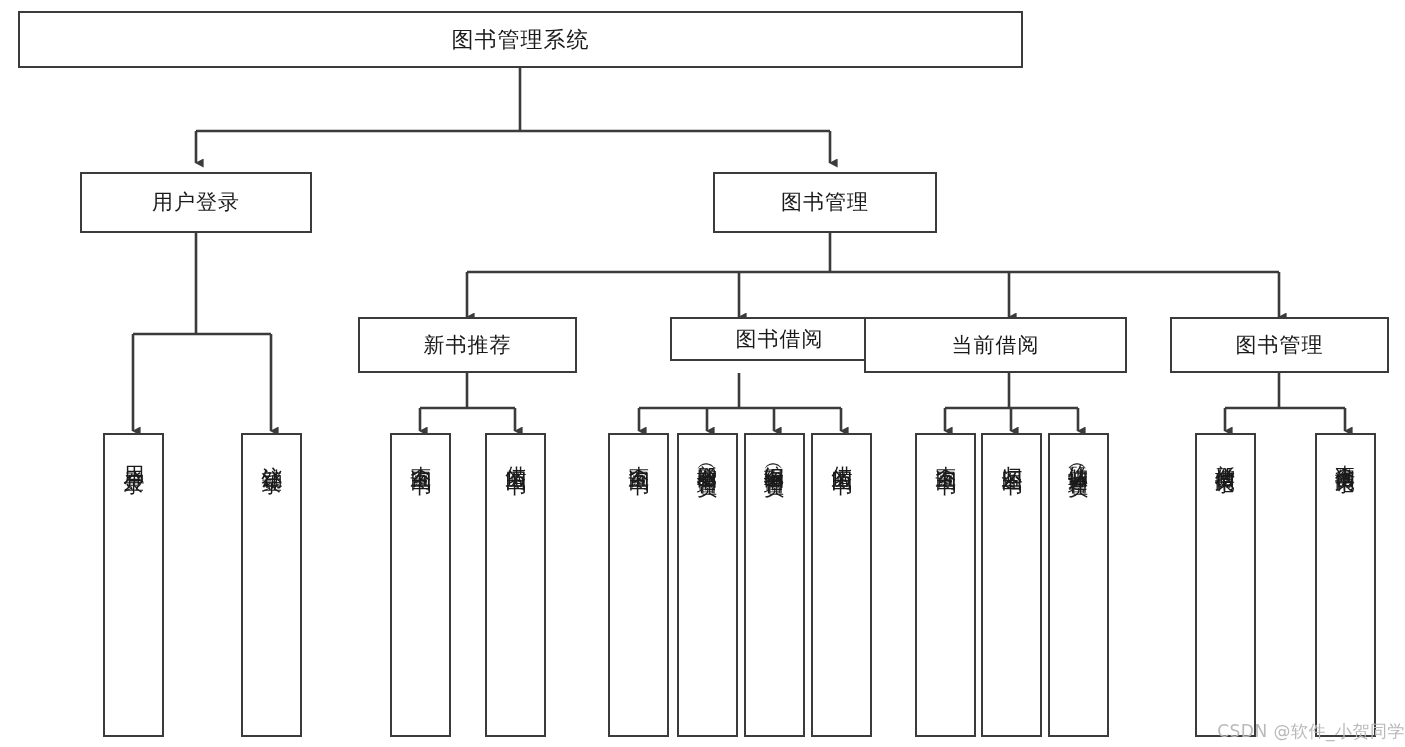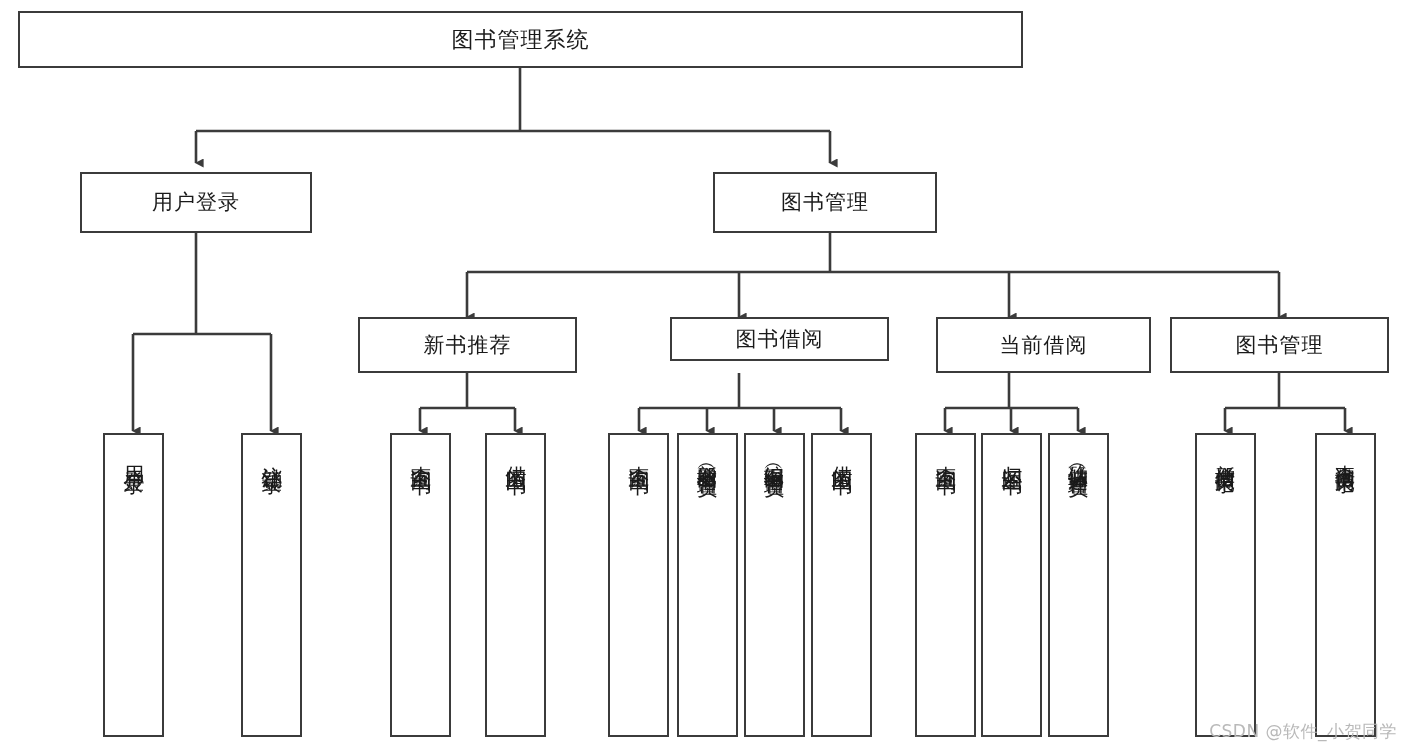--- a/index.html
+++ b/index.html
@@ -48,21 +48,21 @@
     -webkit-writing-mode:vertical-rl;
     font-size:21px;
     letter-spacing:3px;
     line-height:1;
     white-space:nowrap;
   }
   .v-node.tall .lbl{font-size:20px;letter-spacing:2px;}
 
   #watermark{
     position:absolute;
-    right:8px;bottom:4px;
+    right:0;bottom:4px;
     font-size:17px;
     color:#b9b9b9;
     letter-spacing:.5px;
     white-space:nowrap;
     user-select:none;
   }
 </style>
 </head>
 <body>
 
@@ -128,21 +128,21 @@
   <div class="node h-node" style="left:713px;top:172px;width:224px;height:61px;">
     <span class="lbl">图书管理</span>
   </div>
 
   <div class="node h-node" style="left:358px;top:317px;width:219px;height:56px;">
     <span class="lbl">新书推荐</span>
   </div>
   <div class="node h-node" style="left:630px;top:317px;width:219px;height:44px;margin-left:40px;">
     <span class="lbl">图书借阅</span>
   </div>
-  <div class="node h-node" style="left:936px;top:317px;width:215px;height:56px;font-family:Liberation Serif, serif;">
+  <div class="node h-node" style="left:864px;top:317px;width:263px;height:56px;font-family:Liberation Serif, serif;">
     <span class="lbl">当前借阅</span>
   </div>
   <div class="node h-node" style="left:1170px;top:317px;width:219px;height:56px;">
     <span class="lbl">图书管理</span>
   </div>
 
   <div class="node v-node" style="left:103px;top:433px;width:61px;height:304px;">
     <span class="lbl">用户登录</span>
   </div>
   <div class="node v-node" style="left:241px;top:433px;width:61px;height:304px;">

